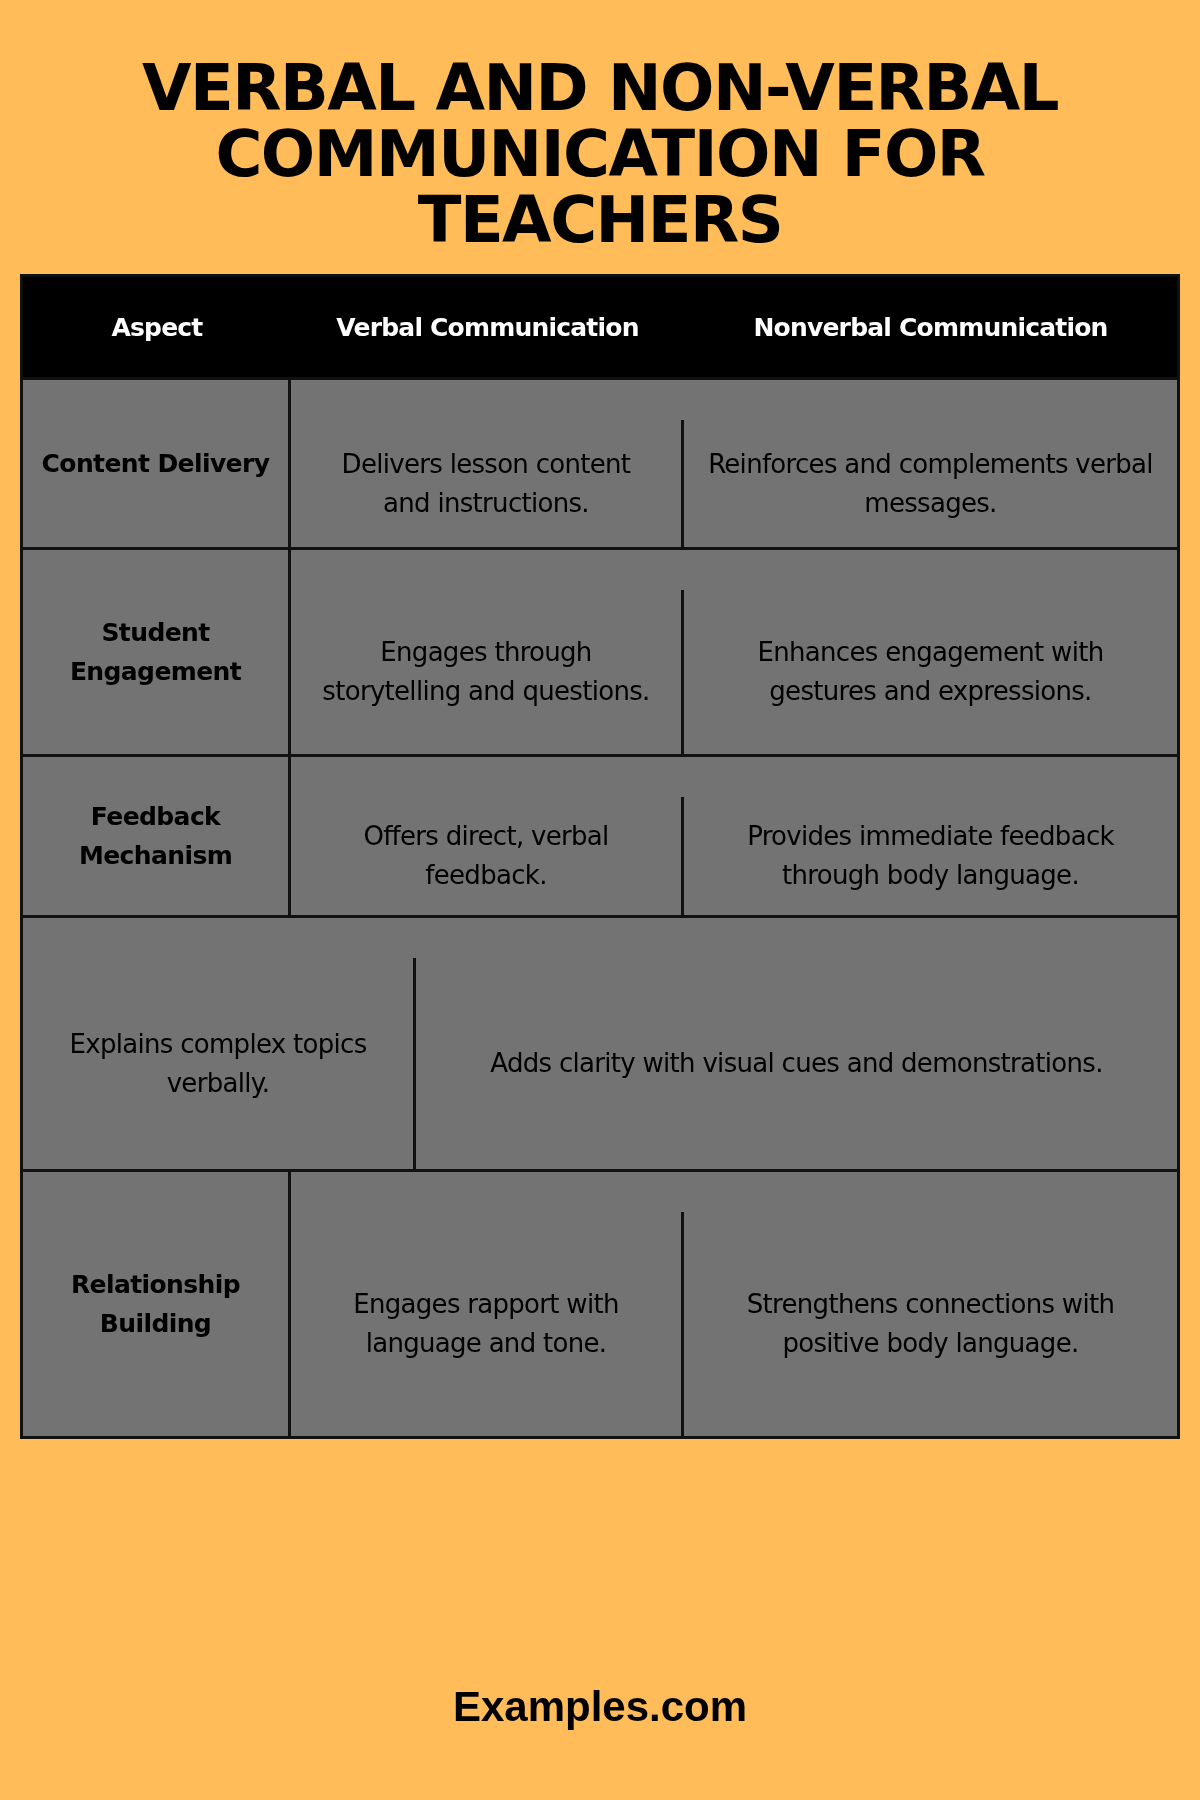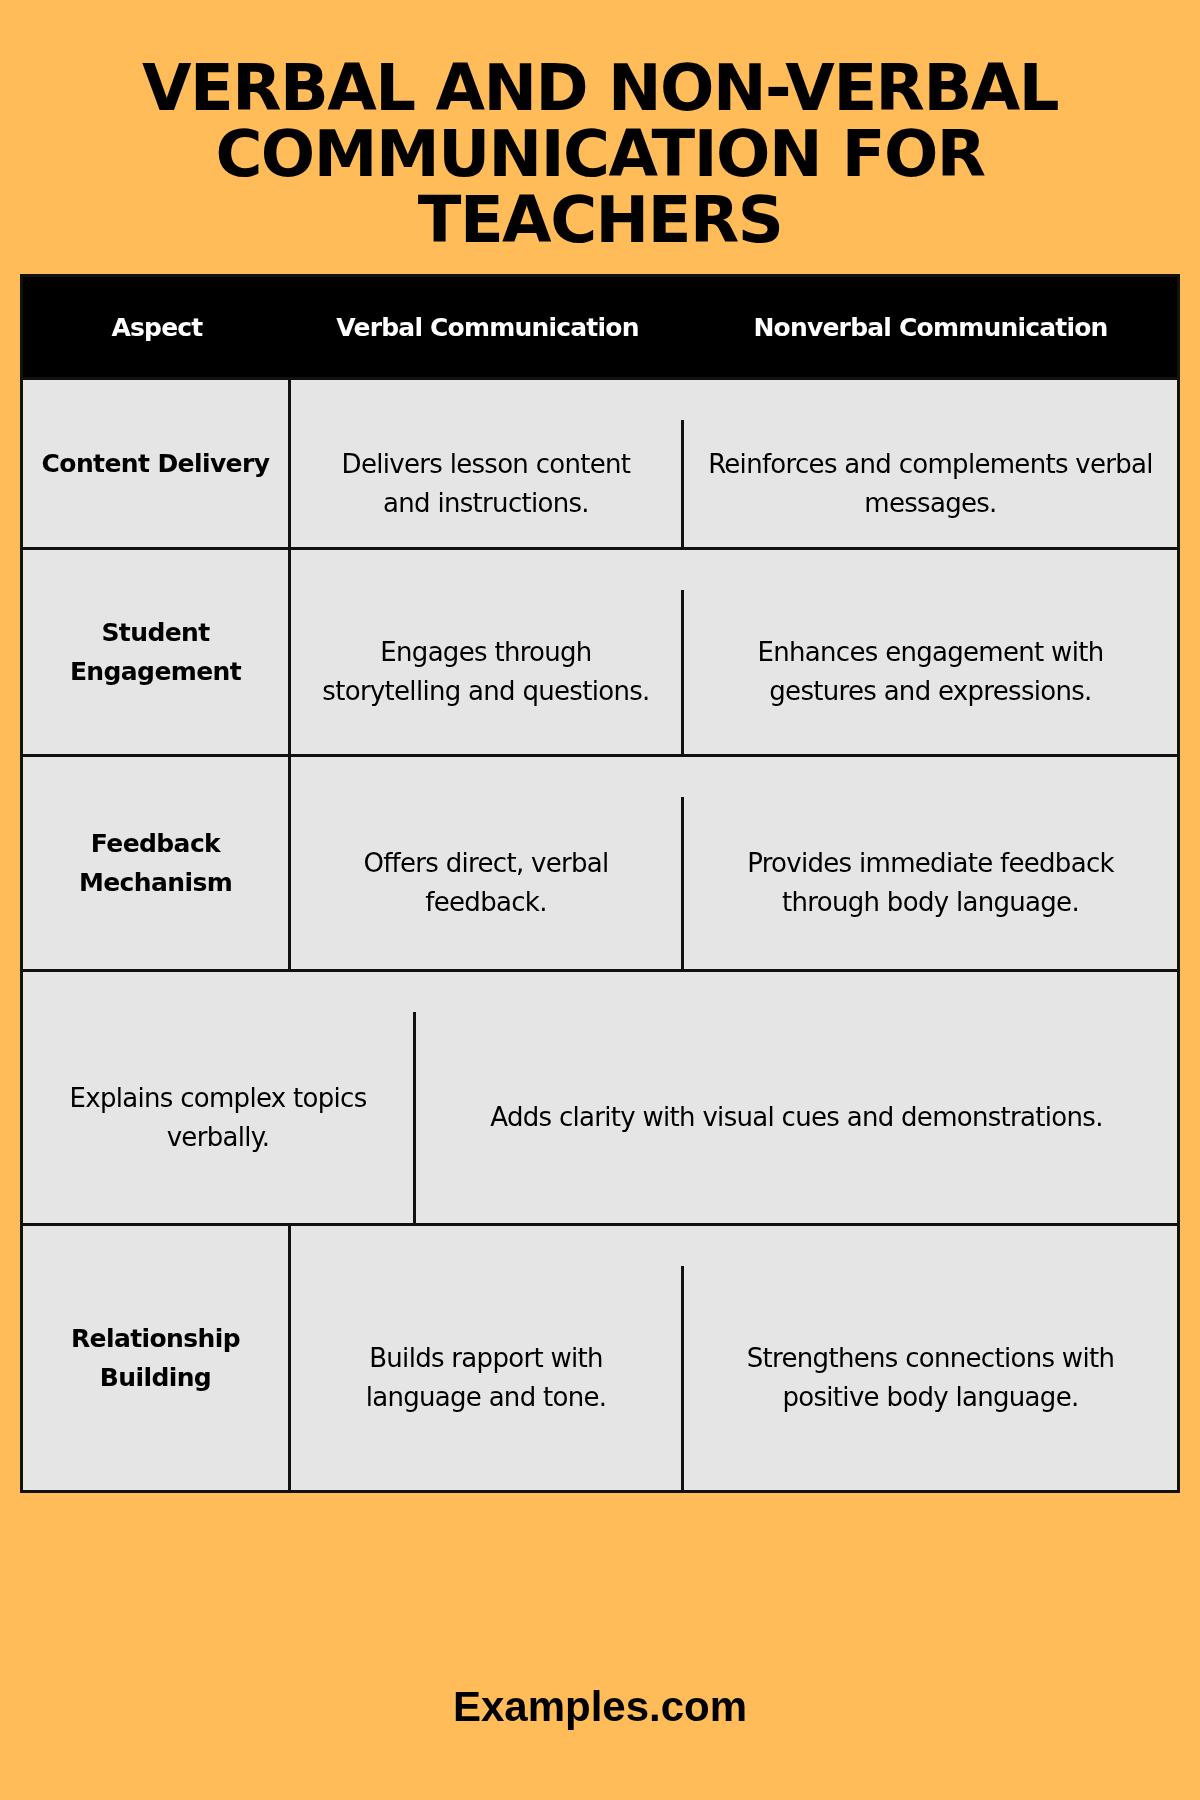--- a/index.html
+++ b/index.html
@@ -24,21 +24,21 @@
       text-transform: uppercase;
     }
     .title .line { display: block; }
     .table {
       position: absolute;
       left: 20px;
       top: 274px;
       width: 1160px;
       border: 3px solid #111;
       border-collapse: collapse;
-      background: #e5e5e5;
+      background: #737373;
     }
     .row { display: flex; width: 100%; }
     .hdr { background: #000; height: 100px; }
     .cell {
       display: flex;
       align-items: center;
       justify-content: center;
       text-align: center;
       padding: 0 18px;
       border-right: 3px solid #111;
@@ -103,31 +103,31 @@
     <div class="cell c2 desc">Delivers lesson content and instructions.</div>
     <div class="cell c3 desc">Reinforces and complements verbal messages.</div>
   </div>
 
   <div class="row body-row" style="height:207px">
     <div class="cell c1 aspect">Student Engagement</div>
     <div class="cell c2 desc">Engages through storytelling and questions.</div>
     <div class="cell c3 desc">Enhances engagement with gestures and expressions.</div>
   </div>
 
-  <div class="row body-row" style="height:215px">
+  <div class="row body-row" style="height:161px">
     <div class="cell c1 aspect">Feedback Mechanism</div>
     <div class="cell c2 desc">Offers direct, verbal feedback.</div>
     <div class="cell c3 desc">Provides immediate feedback through body language.</div>
   </div>
 
   <div class="row body-row" style="height:254px">
     <div class="cell c2 desc">Explains complex topics verbally.</div>
     <div class="cell c3 desc">Adds clarity with visual cues and demonstrations.</div>
   </div>
 
   <div class="row body-row" style="height:267px">
     <div class="cell c1 aspect">Relationship Building</div>
-    <div class="cell c2 desc">Builds rapport with language and tone.</div>
+    <div class="cell c2 desc">Engages rapport with language and tone.</div>
     <div class="cell c3 desc">Strengthens connections with positive body language.</div>
   </div>
 </div>
 
 <div class="footer">Examples.com</div>
 
 </body></html>

